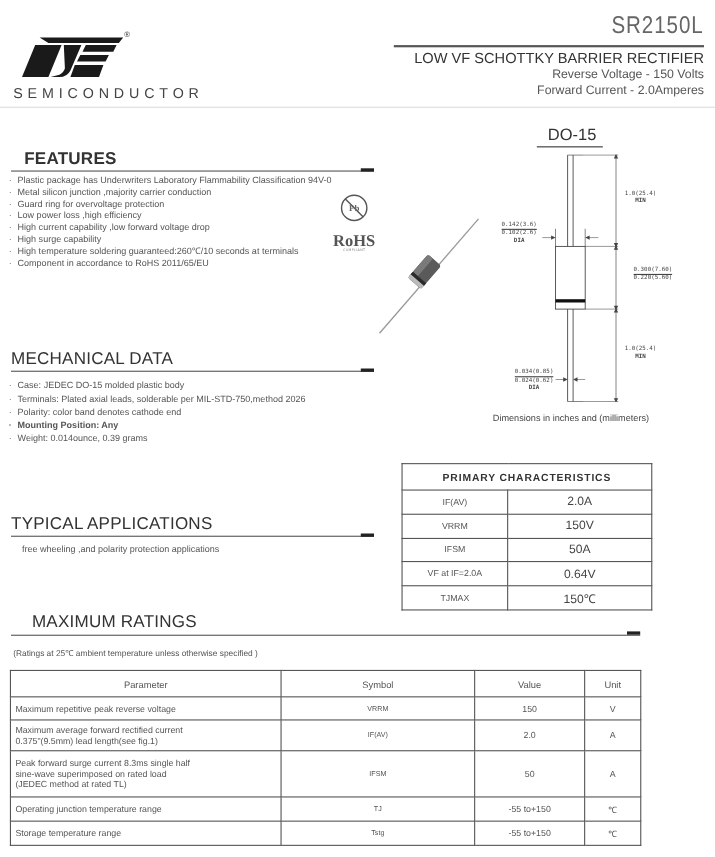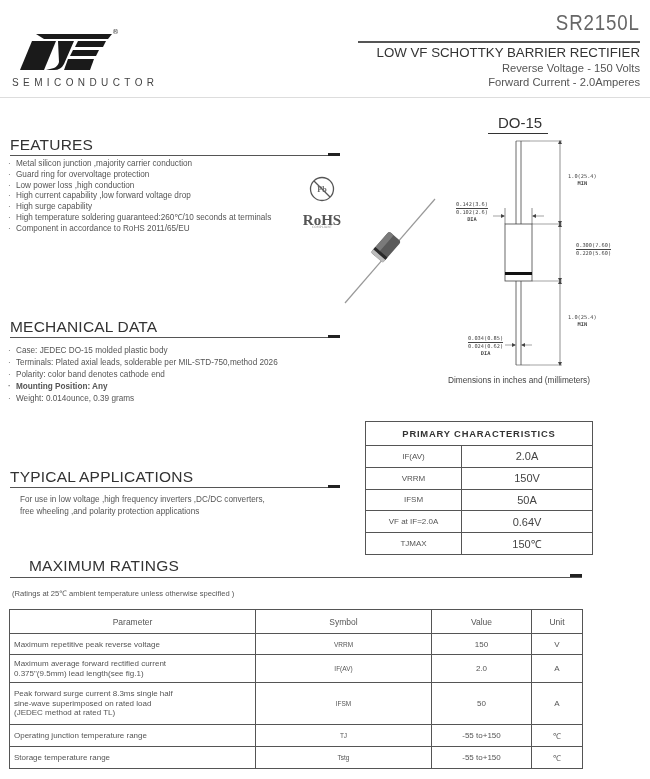--- a/index.html
+++ b/index.html
@@ -3,21 +3,21 @@
 <meta charset="utf-8">
 <style>
   * { box-sizing: border-box; margin: 0; padding: 0; }
   html, body { width: 650px; height: 779px; background: #fff; overflow: hidden; }
   body { position: relative; font-family: "DejaVu Sans", sans-serif; color: #333; }
   .abs { position: absolute; }
 
   
   .logo { left: 14px; top: 28px; width: 110px; height: 44px; }
   .logo-reg { left: 112px; top: 28px; font-size: 7px; color: #444; }
-  .semi { left: 12px; top: 77px; font-size: 10px; letter-spacing: 4.4px; color: #444; font-family: "Liberation Sans", sans-serif; }
+  .semi { left: 12px; top: 77px; font-size: 13px; letter-spacing: 4.4px; color: #444; font-family: "Liberation Sans", sans-serif; }
   .partno { right: 10px; top: 10px; font-family: "Liberation Sans", sans-serif; font-size: 22px; color: #666; letter-spacing: 1px; font-weight: normal; transform: scaleX(0.85); transform-origin: right; }
   .header-rule { left: 358px; top: 41px; width: 282px; height: 2px; background: #555; }
   .title-main { right: 10px; top: 45px; font-size: 13.3px; color: #333; font-family: "Liberation Sans", sans-serif; white-space: nowrap; }
   .title-sub1 { right: 10px; top: 62px; font-size: 11.2px; color: #555; font-family: "Liberation Sans", sans-serif; }
   .title-sub2 { right: 10px; top: 76px; font-size: 11.2px; color: #555; font-family: "Liberation Sans", sans-serif; }
   .hdr-sep { left: 0; top: 97px; width: 650px; height: 1px; background: #ddd; }
 
   
   .sec-title { font-family: "Liberation Sans", sans-serif; font-size: 15.5px; color: #333; letter-spacing: 0.2px; }
   .sec-rule { height: 1px; background: #555; }
@@ -64,27 +64,28 @@
 <div class="abs logo-reg">®</div>
 <div class="abs semi">SEMICONDUCTOR</div>
 
 <div class="abs partno">SR2150L</div>
 <div class="abs header-rule"></div>
 <div class="abs title-main">LOW VF SCHOTTKY BARRIER RECTIFIER</div>
 <div class="abs title-sub1">Reverse Voltage - 150 Volts</div>
 <div class="abs title-sub2">Forward Current - 2.0Amperes</div>
 <div class="abs hdr-sep"></div>
 
-<div class="abs sec-title" style="left:10px;top:136px;">FEATURES</div>
+<div class="abs sec-title" style="left:22px;top:136px;font-weight:bold;">FEATURES</div>
 <div class="abs sec-rule" style="left:10px;top:155px;width:330px;"></div>
 <div class="abs sec-mark" style="left:328px;top:153px;"></div>
 <ul class="abs bullets" style="left:8px;top:159px;">
+  <li>Plastic package has Underwriters Laboratory Flammability Classification 94V-0</li>
   <li>Metal silicon junction ,majority carrier conduction</li>
   <li>Guard ring for overvoltage protection</li>
-  <li>Low power loss ,high conduction</li>
+  <li>Low power loss ,high efficiency</li>
   <li>High current capability ,low forward voltage drop</li>
   <li>High surge capability</li>
   <li>High temperature soldering guaranteed:260℃/10 seconds at terminals</li>
   <li>Component  in  accordance  to  RoHS  2011/65/EU</li>
 </ul>
 
 <div class="abs" style="left:302px;top:176px;width:40px;height:52px;text-align:center;">
   <svg width="26" height="26" viewBox="0 0 26 26">
     <circle cx="13" cy="13" r="11.5" fill="none" stroke="#555" stroke-width="1.3"></circle>
     <line x1="5" y1="5" x2="21" y2="21" stroke="#555" stroke-width="1.3"></line>
@@ -208,21 +209,20 @@
         <td class="sym">TJMAX</td>
         <td>150℃</td>
       </tr>
 </tbody>
   </table>
 
 <div class="abs sec-title" style="left:10px;top:468px;">TYPICAL  APPLICATIONS</div>
 <div class="abs sec-rule" style="left:10px;top:487px;width:330px;"></div>
 <div class="abs sec-mark" style="left:328px;top:485px;"></div>
 <div class="abs para" style="left:20px;top:494px;">
-  <div>For use in low voltage ,high frequency inverters  ,DC/DC  converters,</div>
   <div>free wheeling ,and polarity protection applications</div>
 </div>
 
 <div class="abs sec-title" style="left:10px;top:557px;margin-left:19px;">MAXIMUM RATINGS</div>
 <div class="abs sec-rule" style="left:10px;top:577px;width:572px;"></div>
 <div class="abs sec-mark" style="left:570px;top:574px;"></div>
 <div class="abs" style="left:12px;top:588px;font-family:'Liberation Sans',sans-serif;font-size:7.6px;color:#555;">(Ratings at 25℃ ambient temperature unless otherwise specified )</div>
 
 <table class="abs mr">
   <tbody>

